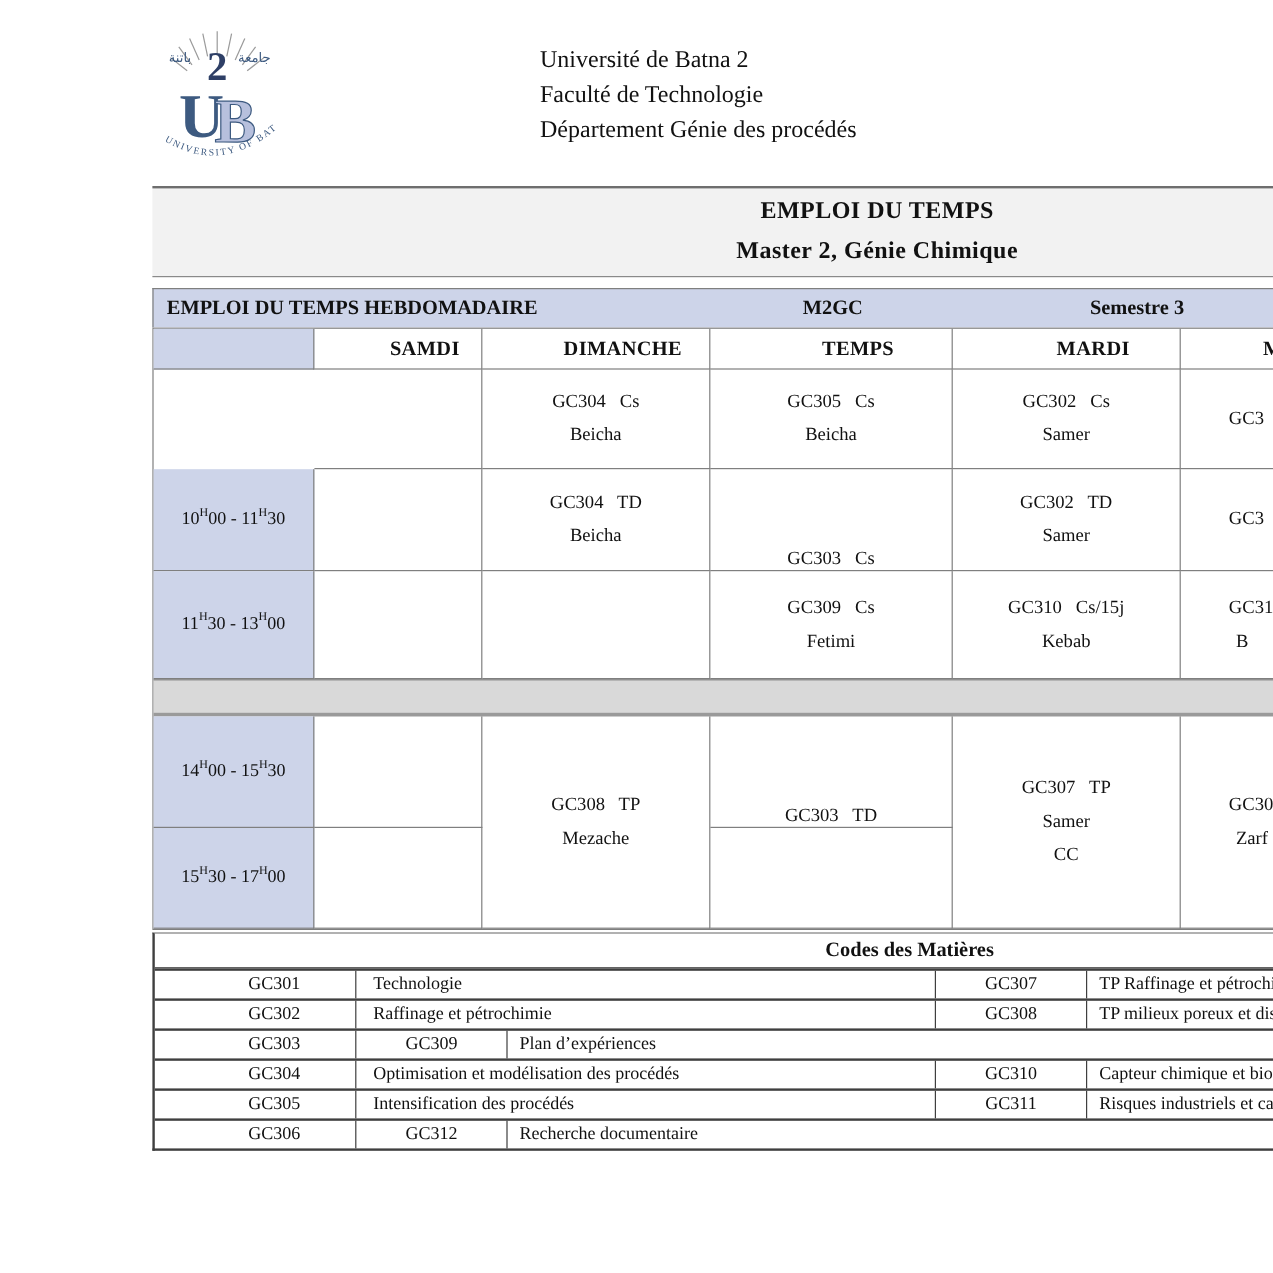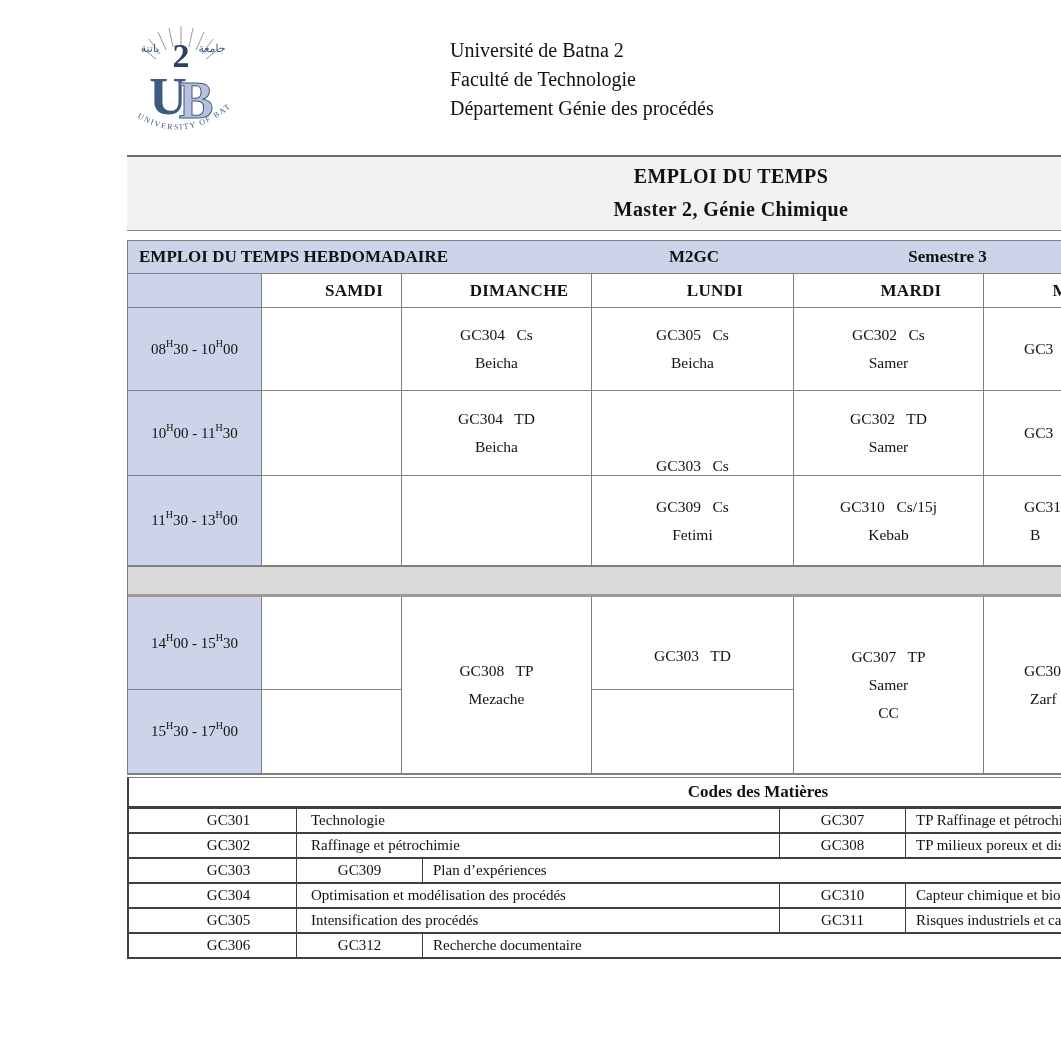--- a/index.html
+++ b/index.html
@@ -105,27 +105,24 @@
       <div class="sub-left">EMPLOI DU TEMPS HEBDOMADAIRE</div>
       <div class="sub-center">M2GC</div>
       <div class="sub-right">Semestre 3</div>
     </div>
 
     <div class="grid">
 
       <div class="cell lav" style="grid-area:1/1"></div>
       <div class="cell dayhead" style="grid-area:1/2">SAMDI</div>
       <div class="cell dayhead" style="grid-area:1/3">DIMANCHE</div>
-      <div class="cell dayhead" style="grid-area:1/4">LUNDI</div>
+      <div class="cell dayhead" style="grid-area:1/4">TEMPS</div>
       <div class="cell dayhead" style="grid-area:1/5">MARDI</div>
       <div class="cell dayhead" style="grid-area:1/6">MERCREDI</div>
 
-      <div class="cell lav timecell" style="grid-area:2/1">
-        <span><span>08</span><sup>H</sup><span>30</span><span style="white-space:pre"> - </span><span>10</span><sup>H</sup><span>00</span></span>
-      </div>
       <div class="cell" style="grid-area:2/2"></div>
       <div class="cell course" style="grid-area:2/3">
         <div class="line">GC304   Cs</div>
         <div class="line">Beicha</div>
       </div>
       <div class="cell course" style="grid-area:2/4">
         <div class="line">GC305   Cs</div>
         <div class="line">Beicha</div>
       </div>
       <div class="cell course" style="grid-area:2/5">
@@ -176,21 +173,21 @@
       <div class="band"></div>
 
       <div class="cell lav timecell" style="grid-area:6/1">
         <span><span>14</span><sup>H</sup><span>00</span><span style="white-space:pre"> - </span><span>15</span><sup>H</sup><span>30</span></span>
       </div>
       <div class="cell" style="grid-area:6/2"></div>
       <div class="cell course" style="grid-area:6/3/8/4">
         <div class="line">GC308   TP</div>
         <div class="line">Mezache</div>
       </div>
-      <div class="cell course" style="grid-area:6/4;justify-content:center;padding-top:26px">
+      <div class="cell course" style="grid-area:6/4;justify-content:flex-end;padding-top:26px">
         <div class="line">GC303   TD</div>
       </div>
       <div class="cell course" style="grid-area:6/5/8/6">
         <div class="line">GC307   TP</div>
         <div class="line">Samer</div>
         <div class="line">CC</div>
       </div>
       <div class="cell course frag" style="grid-area:6/6/8/7">
         <div class="line">GC306/</div>
         <div class="line l2">Zarf</div>

